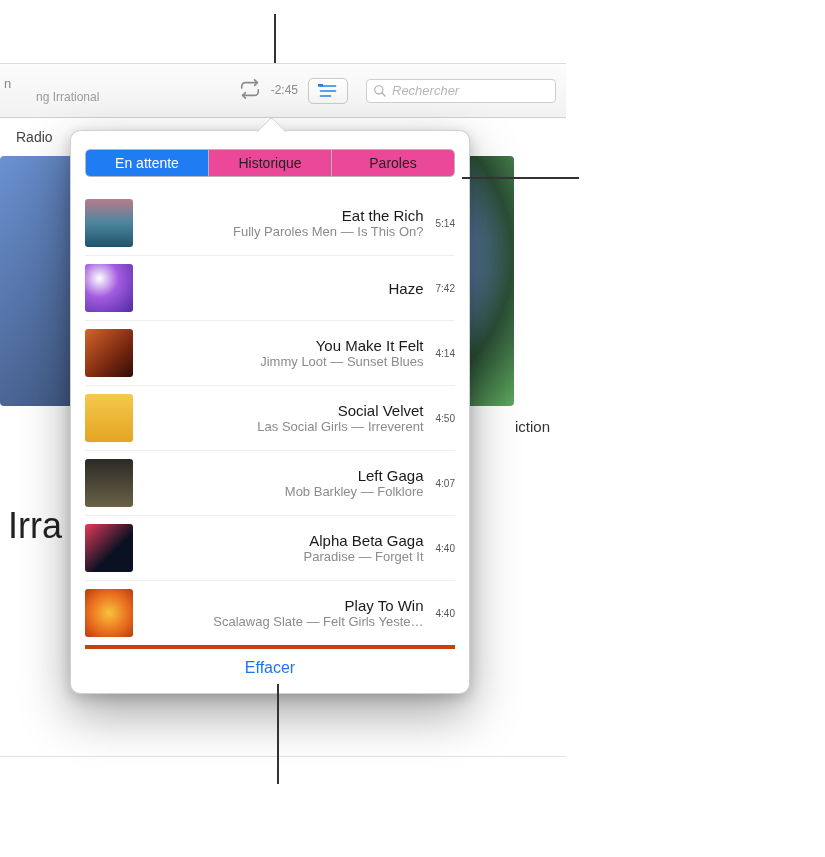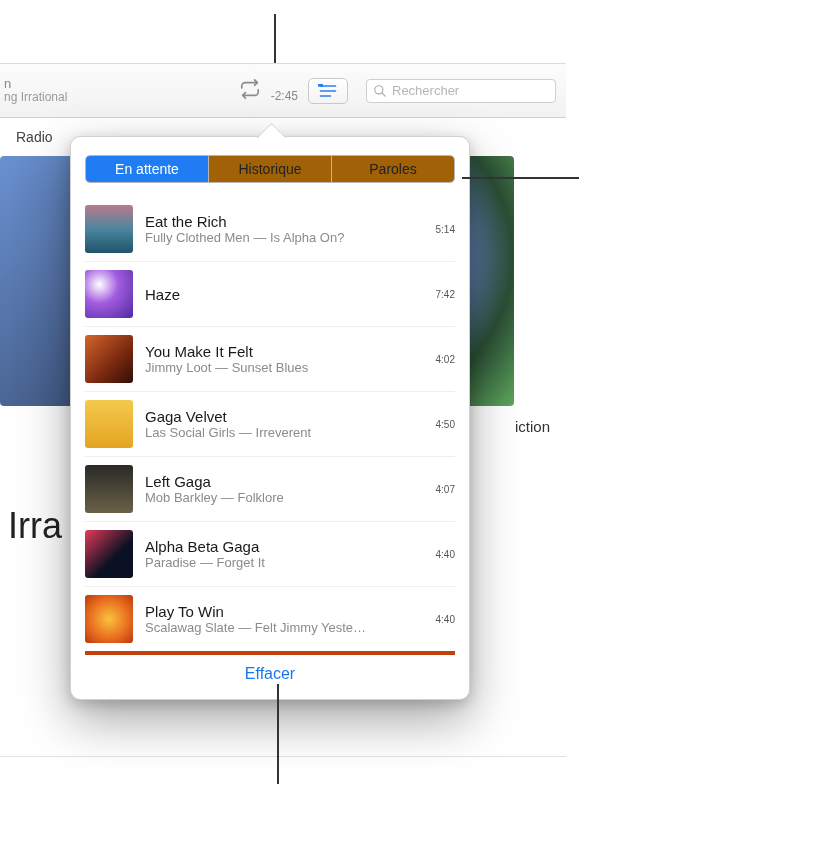--- a/index.html
+++ b/index.html
@@ -27,23 +27,23 @@
     flex: 1;
     display: flex;
     align-items: center;
     justify-content: space-between;
     padding: 0 10px 0 4px;
     color: #6b6b6b;
     font-size: 12px;
   }
   .np-left { display:flex; flex-direction:column; line-height:1.1; }
   .np-title { color:#888; font-size:13px; }
-  .np-sub { color:#9a9a9a; font-size:12px; }
+  .np-sub { color:#9a9a9a; font-size:12px;margin-left:32px; }
   .np-right {
-    display:flex; align-items:flex-end; gap:10px;
+    display:flex; align-items:center; gap:10px;
     color:#7b7b7b;
   }
   .shuffle-icon svg { width:22px; height:22px; }
   .np-time { font-size:12px; color:#8a8a8a; }
 
   .toolbar-right {
     display:flex;
     align-items:center;
     gap:18px;
     padding-right:10px;
@@ -61,20 +61,21 @@
     width:190px;
     height:24px;
     border:1px solid #cfcfcf;
     border-radius:4px;
     background:#fff;
     display:flex; align-items:center;
     padding:0 6px;
     color:#b6b6b6;
     font-size:13px;
     gap:5px;
+    font-style:italic;
   }
   .search-field svg{ width:14px; height:14px; stroke:#b0b0b0; fill:none; }
 
   
   .content-bg {
     position:absolute;
     left:0; right:259px; top:118px; bottom:100px;
     background:#fff;
     border-bottom:1px solid #e3e3e3;
   }
@@ -113,21 +114,21 @@
     top:505px;
     font-size:36px;
     font-weight:400;
     color:#222;
   }
 
   
   .popover {
     position:absolute;
     left:70px;
-    top:136px;
+    top:130px;
     width:400px;
     background:#fff;
     border:1px solid rgba(0,0,0,.18);
     border-radius:10px;
     box-shadow: 0 20px 50px rgba(0,0,0,.35), 0 4px 14px rgba(0,0,0,.18);
     padding:18px 14px 14px;
   }
   .popover::before{
     content:"";
     position:absolute;
@@ -147,21 +148,21 @@
     border-radius:5px;
     overflow:hidden;
     margin-bottom:14px;
   }
   .seg-item {
     flex:1;
     text-align:center;
     padding:5px 0;
     font-size:14px;
     color:#222;
-    background:#a16207;
+    background:#ec4899;
     border-right:1px solid #b6b6b6;
     cursor:pointer;
   }
   .seg-item:last-child{ border-right:none; }
   .seg-item.active{
     background:#1f7cf2;
     color:#fff;
   }
 
   .queue { list-style:none; }
@@ -179,21 +180,21 @@
     flex:0 0 48px;
     background:#bbb;
   }
   .t0{ background:linear-gradient(#b97b8c,#4a869e,#1f536b); }
   .t1{ background:radial-gradient(circle at 30% 30%,#fff,#a35ce0 40%,#4e2aa1); }
   .t2{ background:linear-gradient(135deg,#d3652c,#7a2810 60%,#2e0e07); }
   .t3{ background:linear-gradient(#f4c94b,#e5a423); position:relative; }
   .t4{ background:linear-gradient(#2a2a26,#6a6146); }
   .t5{ background:linear-gradient(135deg,#e43a5a,#0a1122 60%); }
   .t6{ background:radial-gradient(circle at 50% 50%,#f9c23c,#e76a1e 60%,#b63a0c); }
-  .row-text { flex:1; min-width:0; }
+  .row-text { flex:1; min-width:0;text-align:right; }
   .row-title { font-size:15px; color:#1a1a1a; white-space:nowrap; overflow:hidden; text-overflow:ellipsis; }
   .row-sub { font-size:13px; color:#8b8b8b; white-space:nowrap; overflow:hidden; text-overflow:ellipsis; }
   .row-dur { font-size:10px; color:#555; flex:0 0 auto; }
 
   .clear-row{
     text-align:center;
     padding:10px 0 2px;
     border-top:4px solid #c2410c;
   }
   .clear-link{
@@ -279,43 +280,43 @@
     <div class="seg-item active">En attente</div>
     <div class="seg-item">Historique</div>
     <div class="seg-item">Paroles</div>
   </div>
 
   <ul class="queue">
     <li class="queue-row">
       <div class="thumb t0"></div>
       <div class="row-text">
         <div class="row-title">Eat the Rich</div>
-        <div class="row-sub">Fully Clothed Men — Is Alpha On?</div>
+        <div class="row-sub">Fully Paroles Men — Is This On?</div>
       </div>
       <div class="row-dur">5:14</div>
     </li>
     <li class="queue-row">
       <div class="thumb t1"></div>
       <div class="row-text">
         <div class="row-title">Haze</div>
       </div>
       <div class="row-dur">7:42</div>
     </li>
     <li class="queue-row">
       <div class="thumb t2"></div>
       <div class="row-text">
         <div class="row-title">You Make It Felt</div>
         <div class="row-sub">Jimmy Loot — Sunset Blues</div>
       </div>
-      <div class="row-dur">4:02</div>
+      <div class="row-dur">4:14</div>
     </li>
     <li class="queue-row">
       <div class="thumb t3"></div>
       <div class="row-text">
-        <div class="row-title">Gaga Velvet</div>
+        <div class="row-title">Social Velvet</div>
         <div class="row-sub">Las Social Girls — Irreverent</div>
       </div>
       <div class="row-dur">4:50</div>
     </li>
     <li class="queue-row">
       <div class="thumb t4"></div>
       <div class="row-text">
         <div class="row-title">Left Gaga</div>
         <div class="row-sub">Mob Barkley — Folklore</div>
       </div>
@@ -326,21 +327,21 @@
       <div class="row-text">
         <div class="row-title">Alpha Beta Gaga</div>
         <div class="row-sub">Paradise — Forget It</div>
       </div>
       <div class="row-dur">4:40</div>
     </li>
     <li class="queue-row">
       <div class="thumb t6"></div>
       <div class="row-text">
         <div class="row-title">Play To Win</div>
-        <div class="row-sub">Scalawag Slate — Felt Jimmy Yeste…</div>
+        <div class="row-sub">Scalawag Slate — Felt Girls Yeste…</div>
       </div>
       <div class="row-dur">4:40</div>
     </li>
   </ul>
 
   <div class="clear-row">
     <span class="clear-link">Effacer</span>
   </div>
 </div>
 

